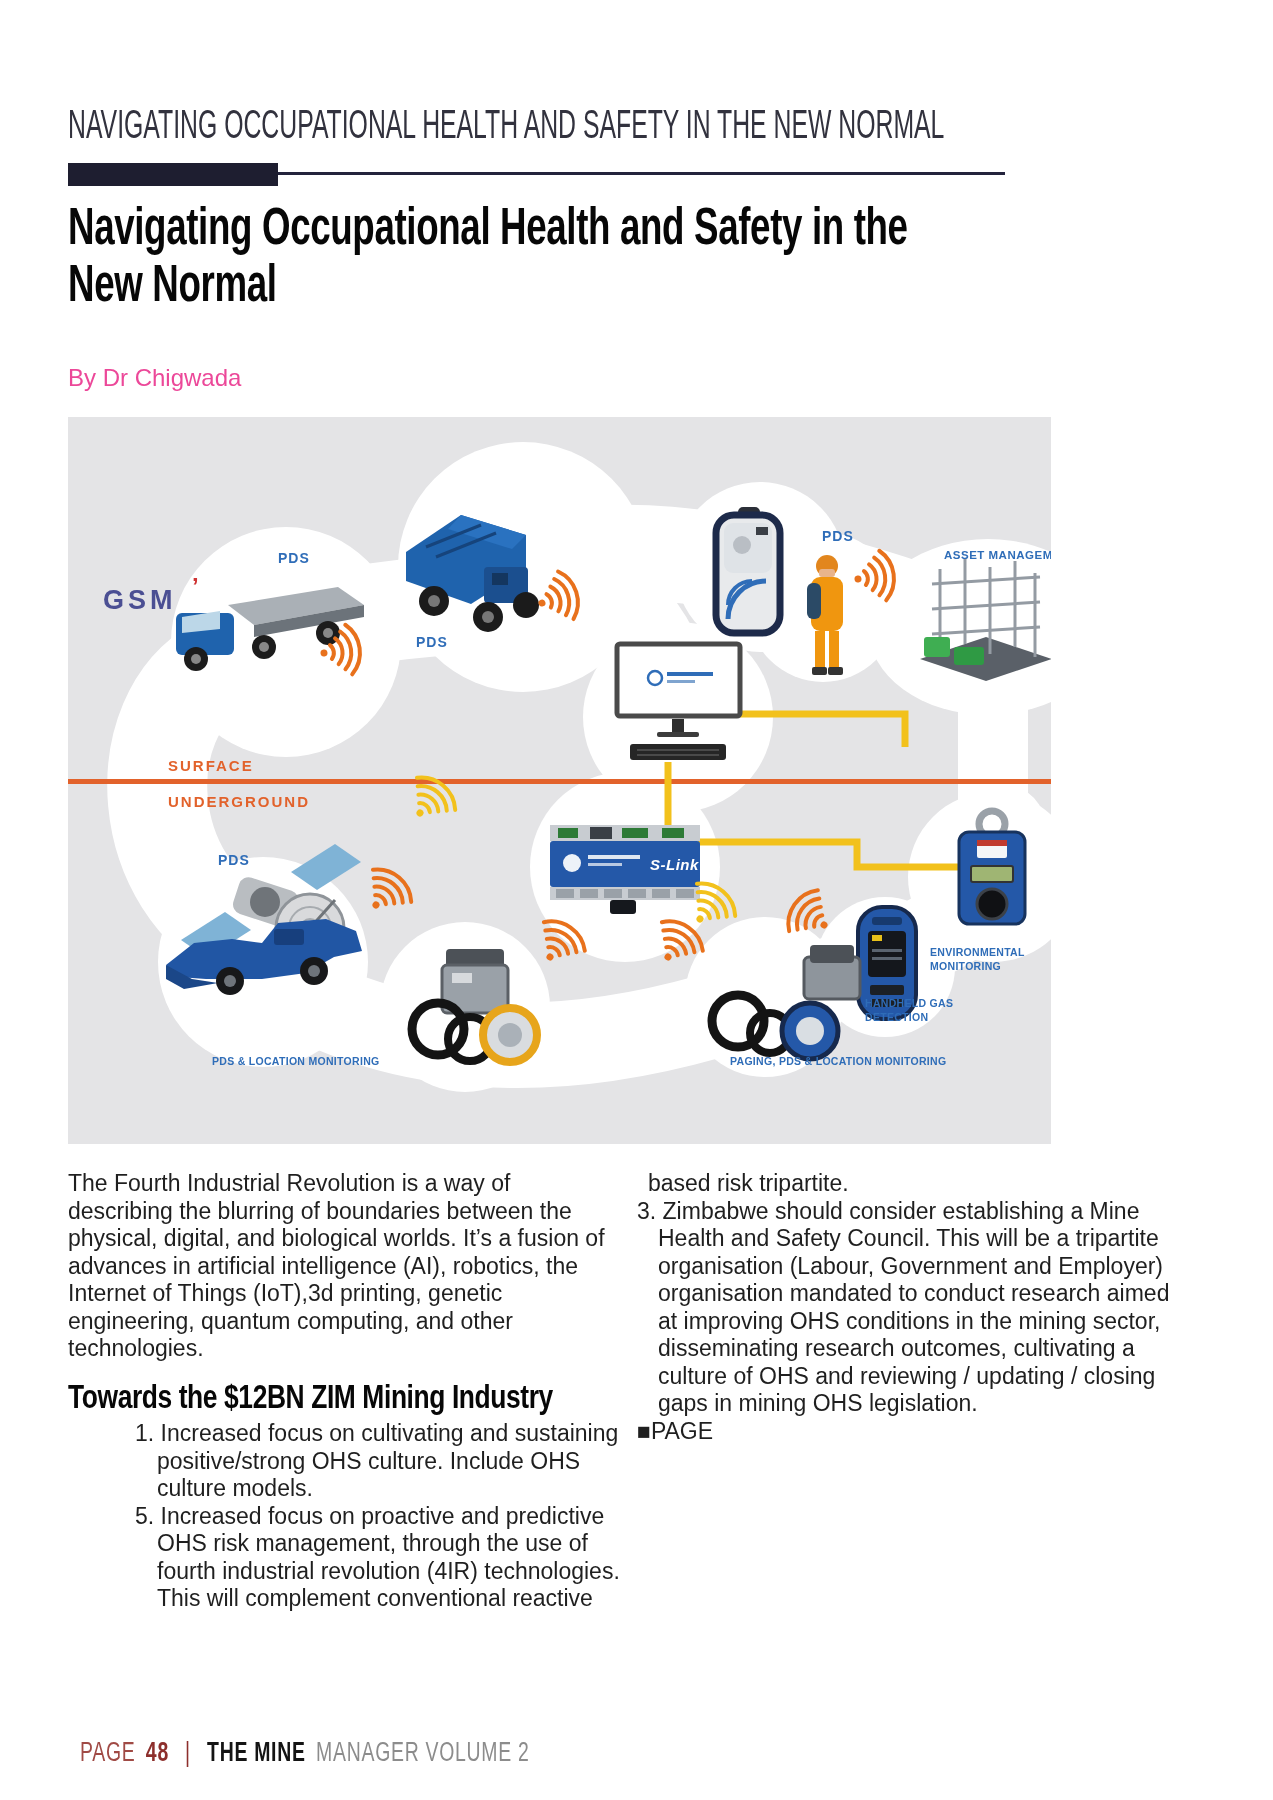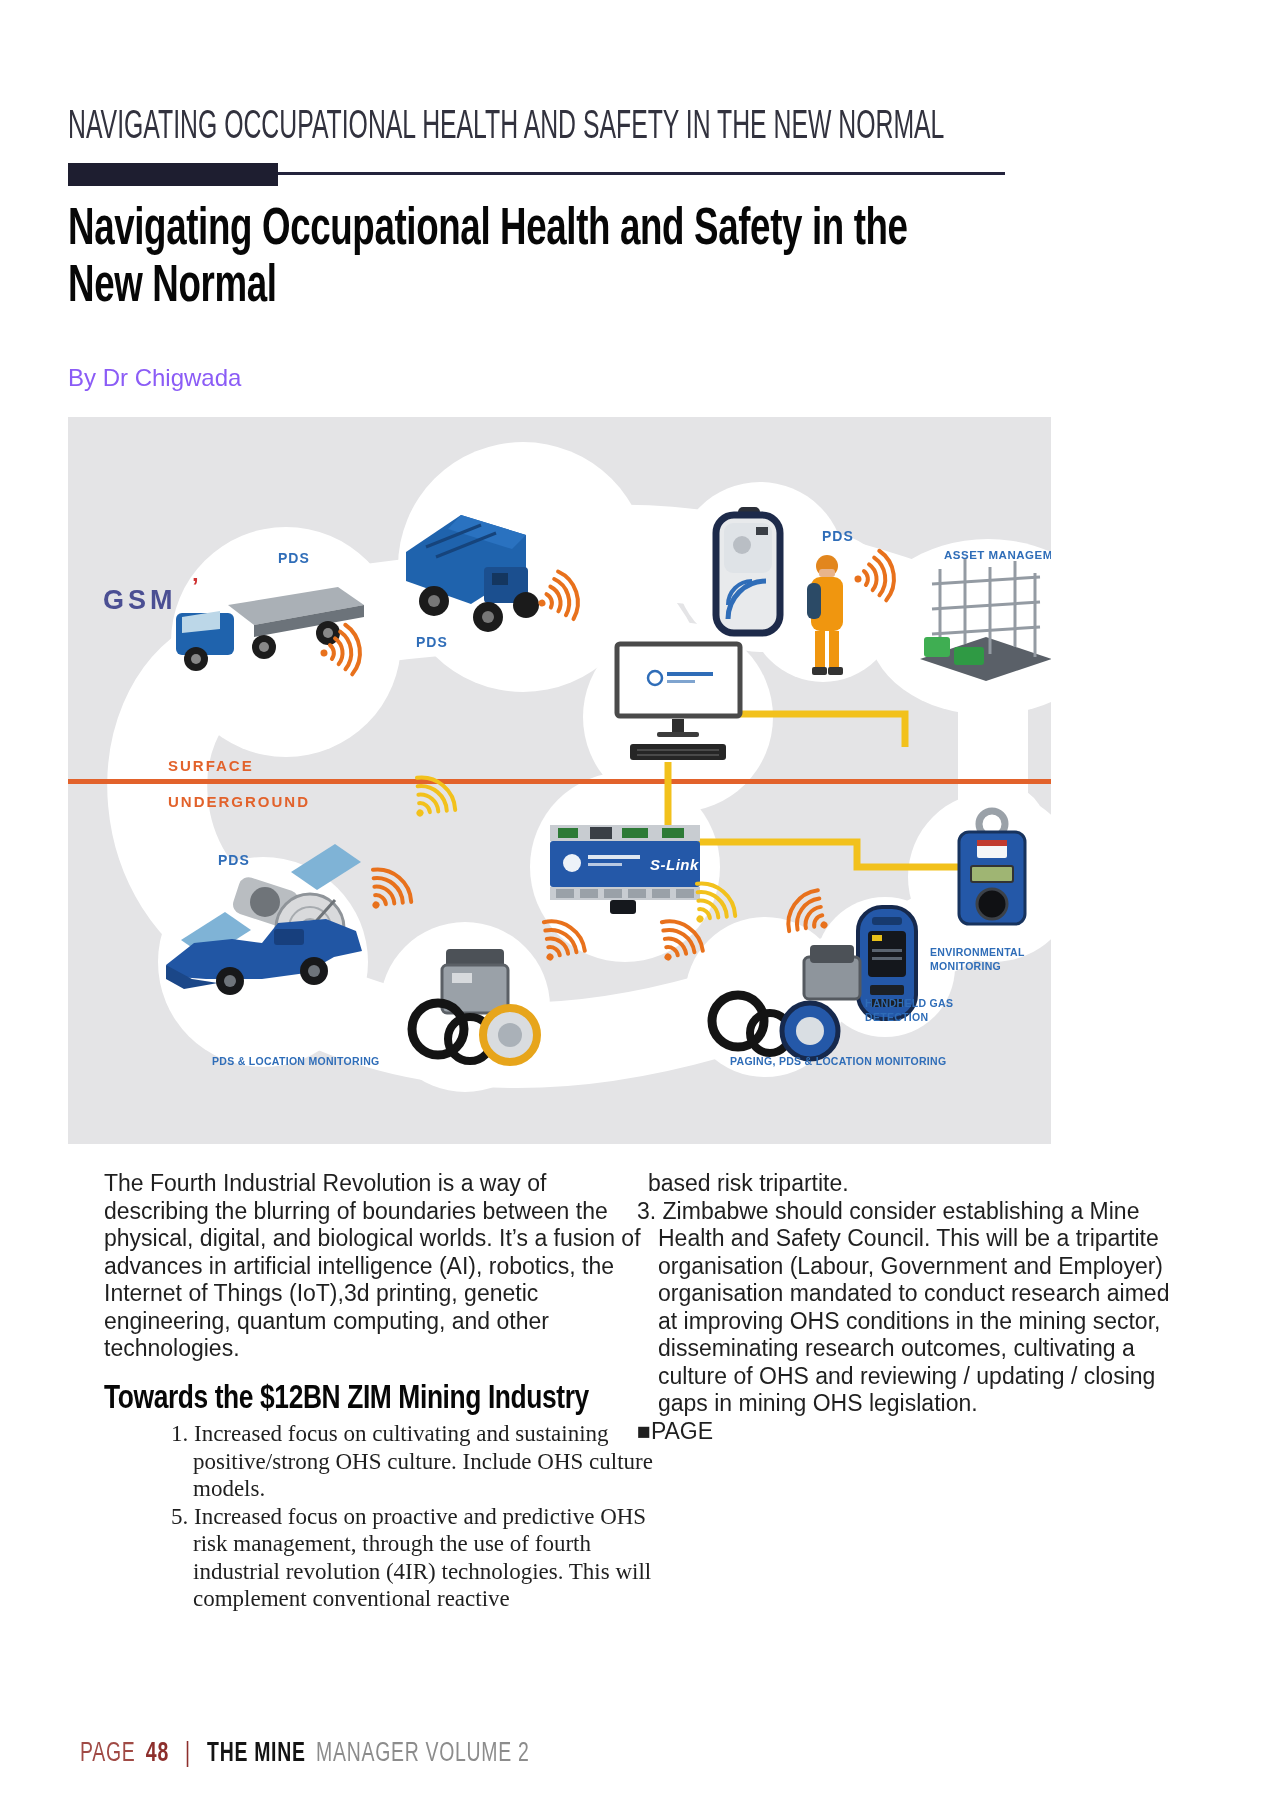--- a/index.html
+++ b/index.html
@@ -16,45 +16,45 @@
   }
   .header-bar { position:absolute; left:68px; top:163px; width:210px; height:23px; background:#1e1e30; }
   .header-rule { position:absolute; left:278px; top:172px; width:727px; height:3px; background:#23233c; }
 
   
   .article-title { position:absolute; left:68px; top:198px; }
   .article-title .t-line {
     font-size:51px; font-weight:bold; color:#070707; line-height:57px;
     transform:scaleX(0.72); transform-origin:0 0; white-space:nowrap; letter-spacing:-0.5px;
   }
-  .byline { position:absolute; left:68px; top:364px; font-size:24px; color:#8b5cf6; }
+  .byline { position:absolute; left:68px; top:364px; font-size:24px; color:#ec4899; }
 
   
   .diagram-wrap { position:absolute; left:68px; top:417px; width:983px; height:727px; background:#e4e4e6; }
   svg text { user-select:none; }
   .dlabel    { font-family:"Liberation Sans",sans-serif; font-size:14px; font-weight:bold; fill:#2f6db8; letter-spacing:1px; }
   .dlabel-am { font-family:"Liberation Sans",sans-serif; font-size:11.5px; font-weight:bold; fill:#2f6db8; letter-spacing:0.5px; }
   .dlabel-sm { font-family:"Liberation Sans",sans-serif; font-size:10.5px; font-weight:bold; fill:#2f6db8; letter-spacing:0.3px; }
   .slabel    { font-family:"Liberation Sans",sans-serif; font-size:15px; font-weight:bold; fill:#e2622b; letter-spacing:2px; }
   .gsm-text  { font-family:"Liberation Sans",sans-serif; font-size:27px; font-weight:bold; fill:#4b4f93; letter-spacing:4px; }
   .gsm-tick  { font-family:"Liberation Sans",sans-serif; font-size:24px; font-weight:bold; fill:#cf3333; }
   .slink-text{ font-family:"Liberation Sans",sans-serif; font-size:15px; font-weight:bold; font-style:italic; fill:#ffffff; letter-spacing:0.5px; }
   .wave path { stroke:currentColor; stroke-width:4; fill:none; stroke-linecap:round; }
   .wave circle { fill:currentColor; }
 
   
   .col { position:absolute; top:1170px; font-size:23px; line-height:27.5px; color:#1f1f1f; }
-  .col-left  { left:68px;  width:552px;margin-left:36px; }
+  .col-left  { left:68px;  width:552px; }
   .col-right { left:637px; width:548px; }
   .col p { margin:0; }
   .section-heading {
     margin:20px 0 10px 0; font-size:33px; font-weight:bold; color:#070707;
     transform:scaleX(0.8); transform-origin:0 50%; white-space:nowrap; letter-spacing:-0.5px;
   }
-  .li-hang  { padding-left:89px; text-indent:-22px;font-family:Liberation Serif, serif; }
+  .li-hang  { padding-left:89px; text-indent:-22px; }
   .cont-line { padding-left:11px; }
   .li-hang-r { padding-left:21px; text-indent:-21px; }
   .li-flush { margin-top:28px; }
 
   
   .page-footer { position:absolute; left:80px; top:1736px; transform:scaleX(0.72); transform-origin:0 0; white-space:nowrap; }
   .page-footer span { font-size:27px; line-height:32px; letter-spacing:1px; }
   .f-page   { color:#a04a45; font-weight:400; }
   .f-num    { color:#8d2f2c; font-weight:bold; margin-left:10px; }
   .f-sep    { color:#8d2f2c; margin:0 18px; font-weight:400; }

